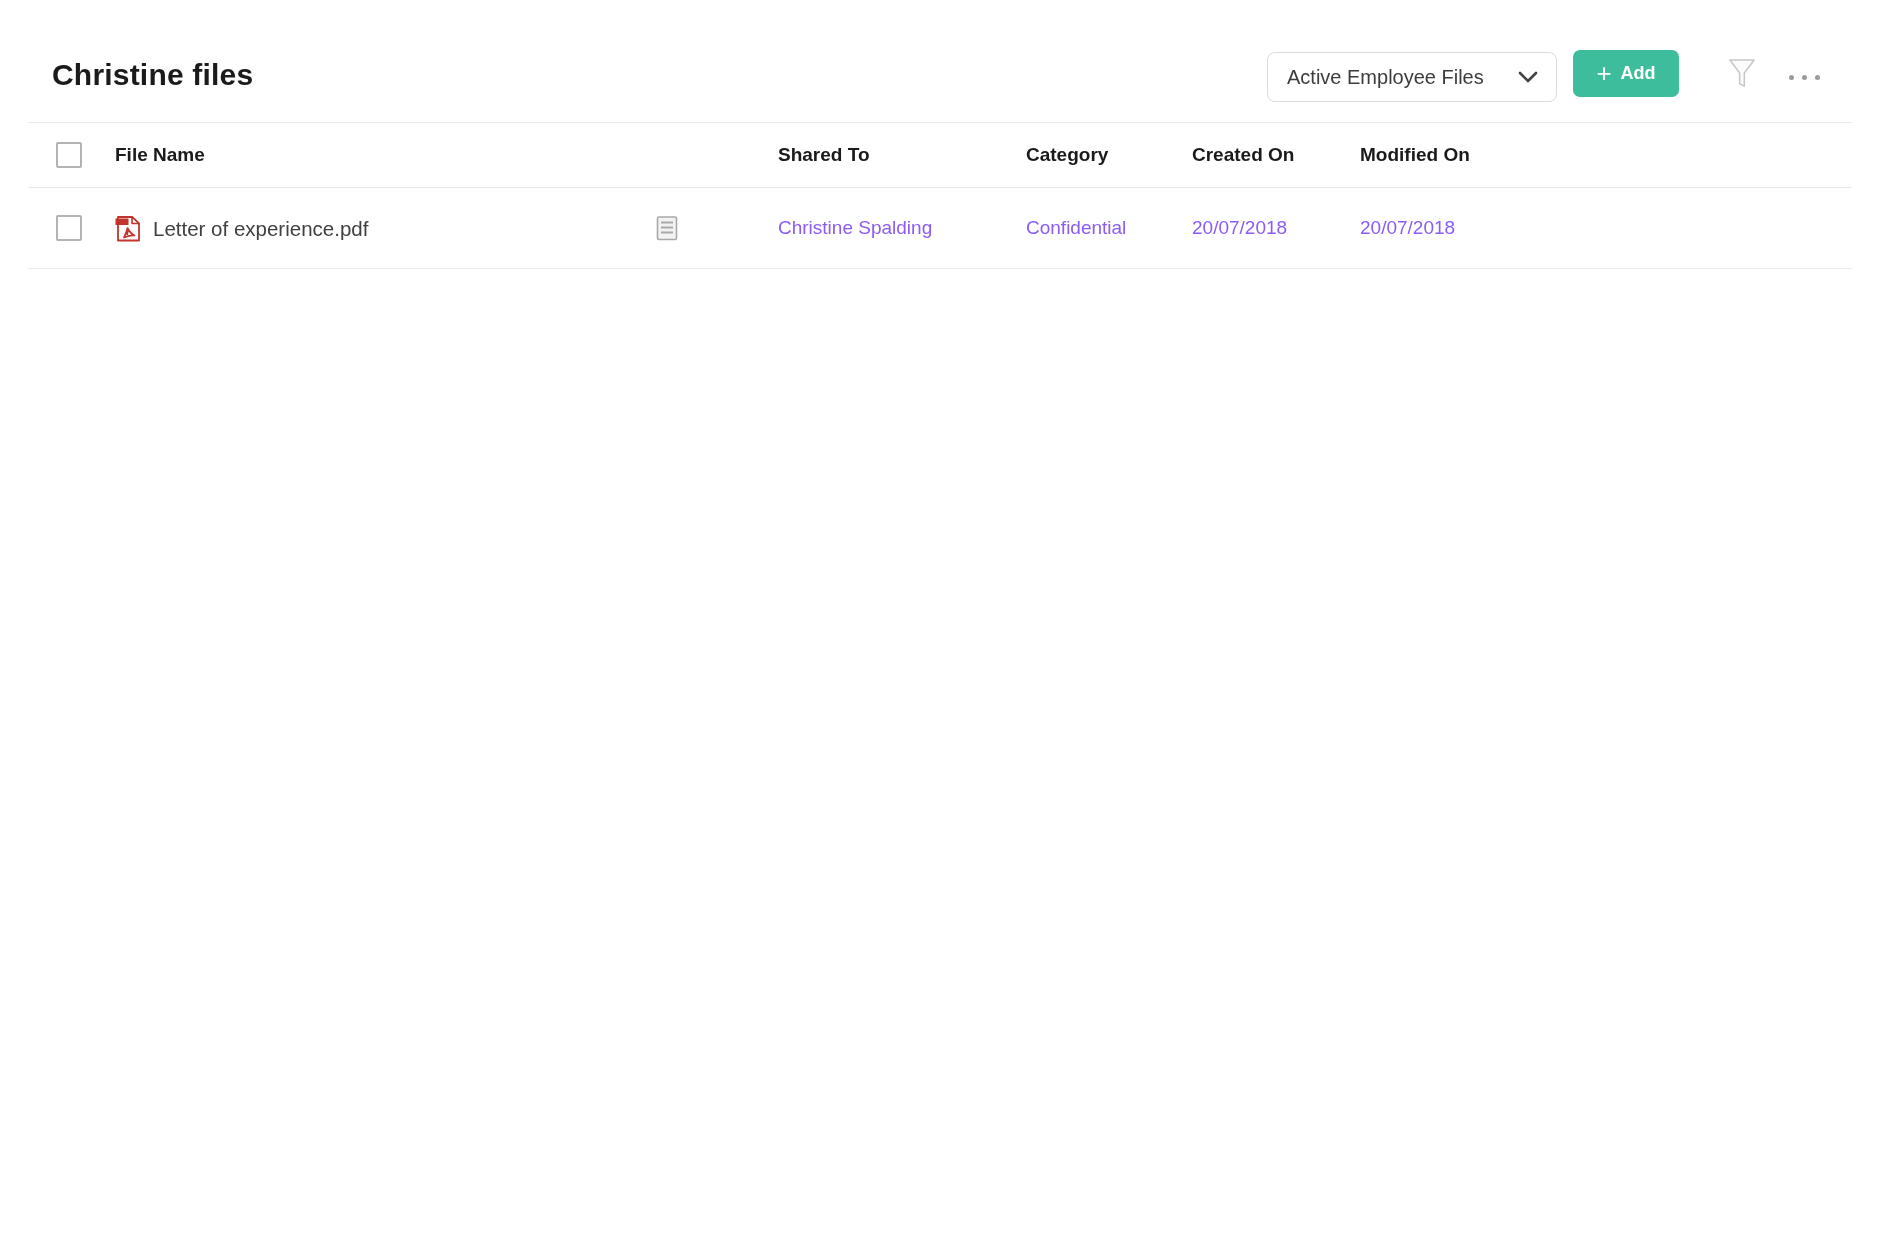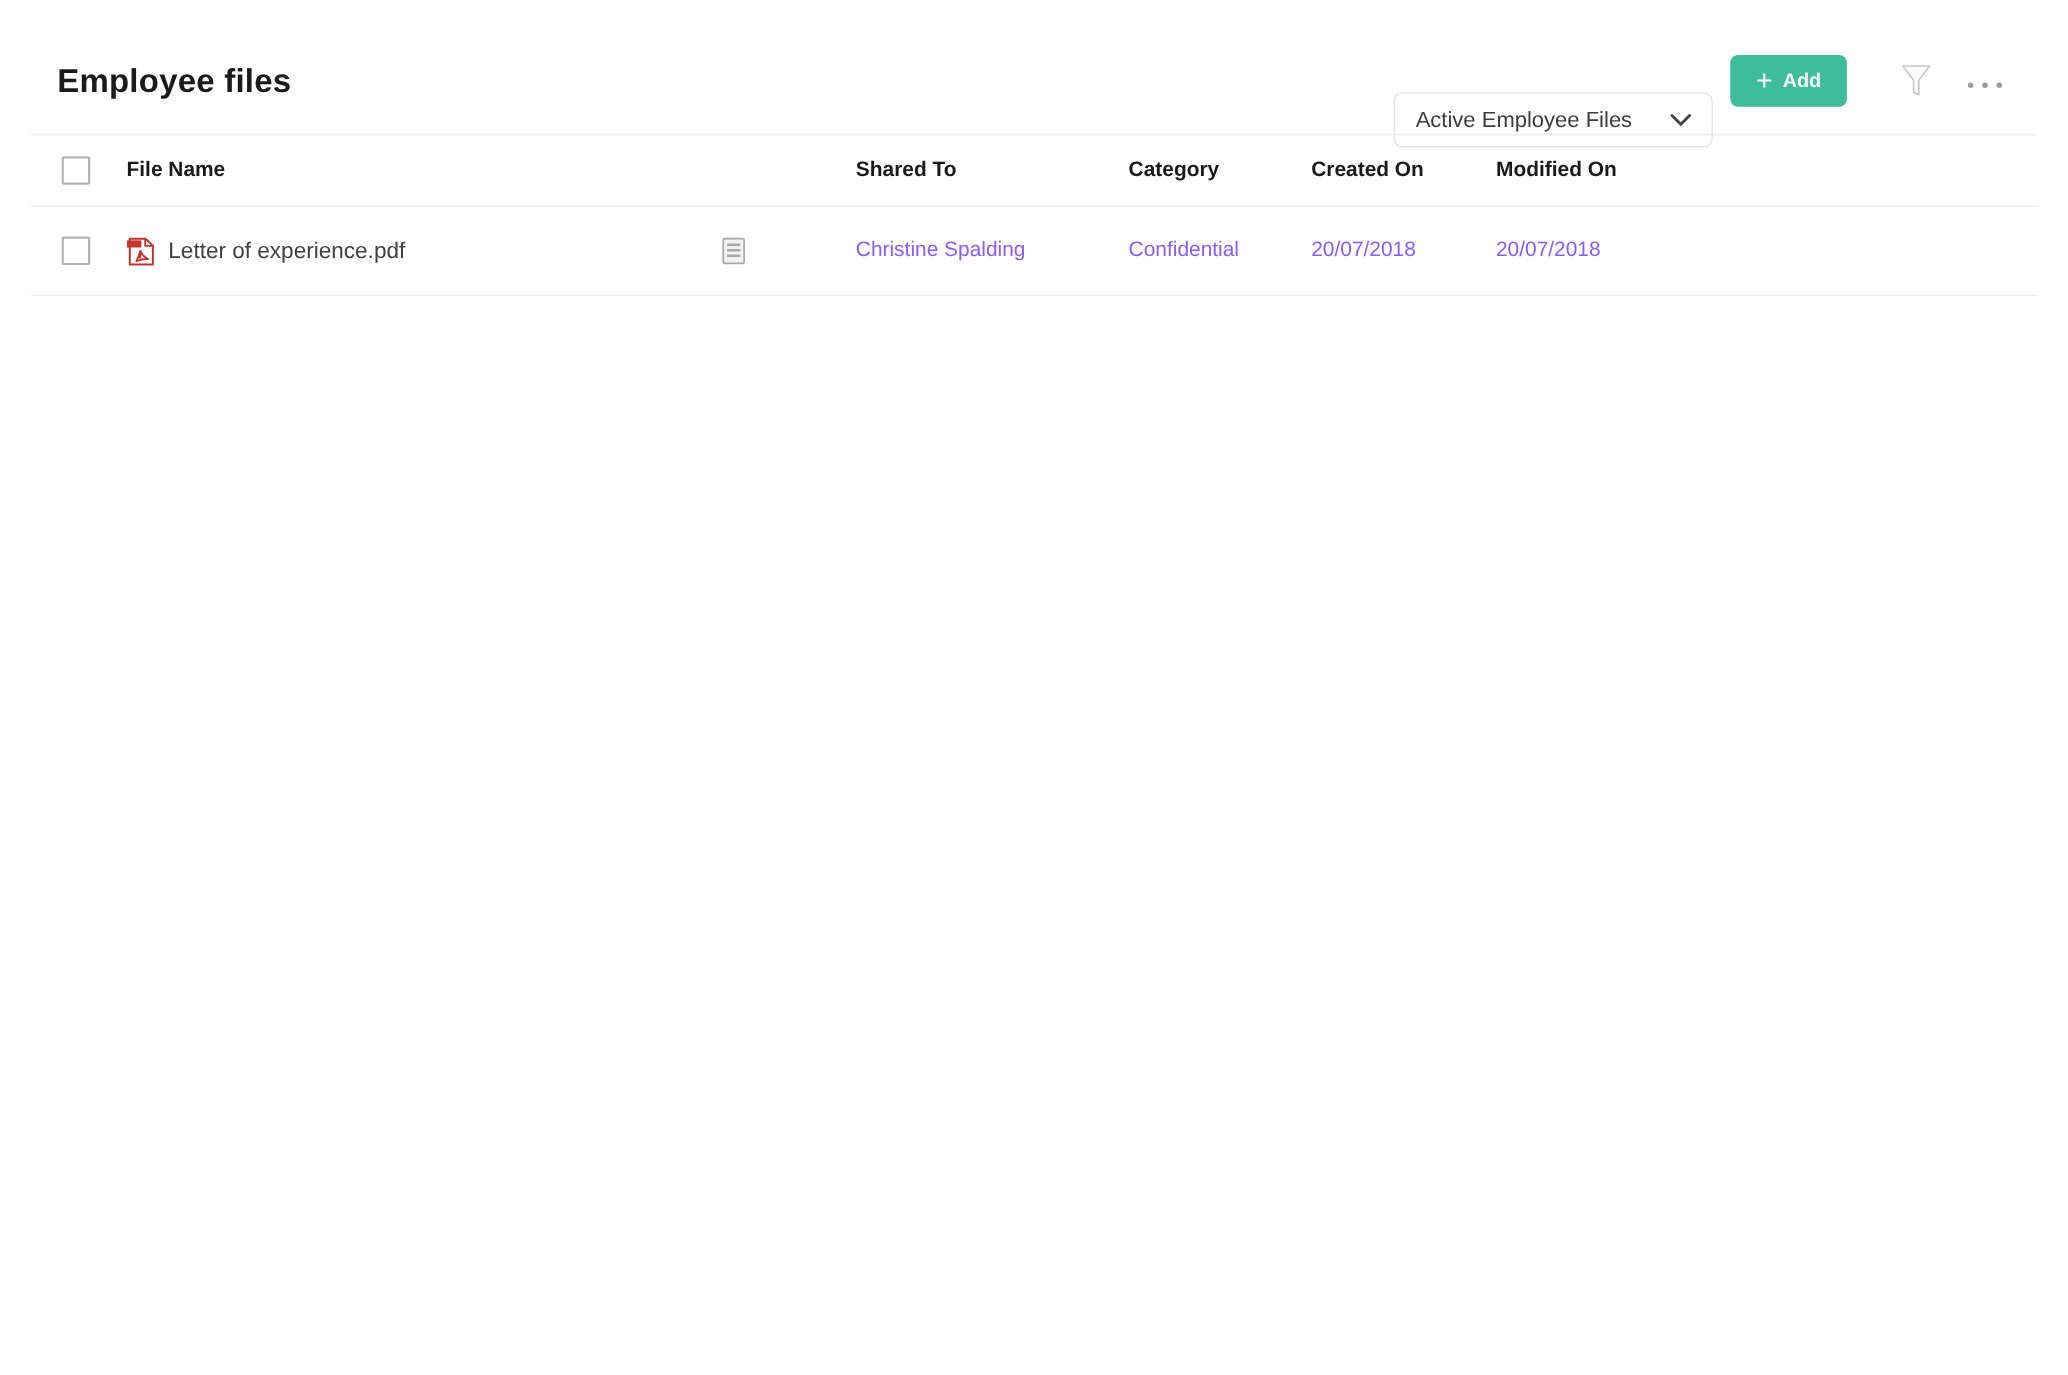--- a/index.html
+++ b/index.html
@@ -35,21 +35,20 @@
     height: 50px;
     border: 1px solid #dcdcdc;
     border-radius: 8px;
     background: #ffffff;
     box-sizing: border-box;
     display: flex;
     align-items: center;
     justify-content: space-between;
     padding: 0 18px 0 19px;
     cursor: pointer;
-    margin-top: 32px;
   }
   .view-selector-label {
     font-size: 20px;
     color: #3c3c3c;
     white-space: nowrap;
   }
   .chevron-down { width: 20px; height: 12px; flex: 0 0 auto; }
 
   .add-button {
     position: absolute;
@@ -178,21 +177,21 @@
     width: 22px;
     height: 27px;
     cursor: pointer;
   }
 </style>
 </head>
 <body>
 
 <div class="screen">
 
-  <div class="page-title">Employee files</div>
+  <div class="page-title">Christine files</div>
 
   <div class="view-selector">
     <span class="view-selector-label">Active Employee Files</span>
     <svg class="chevron-down" viewBox="0 0 20 12" fill="none">
       <polyline points="2,2 10,10 18,2" stroke="#444444" stroke-width="2.6" stroke-linecap="round" stroke-linejoin="round"></polyline>
     </svg>
   </div>
 
   <button class="add-button">
     <span class="add-plus">+</span>

